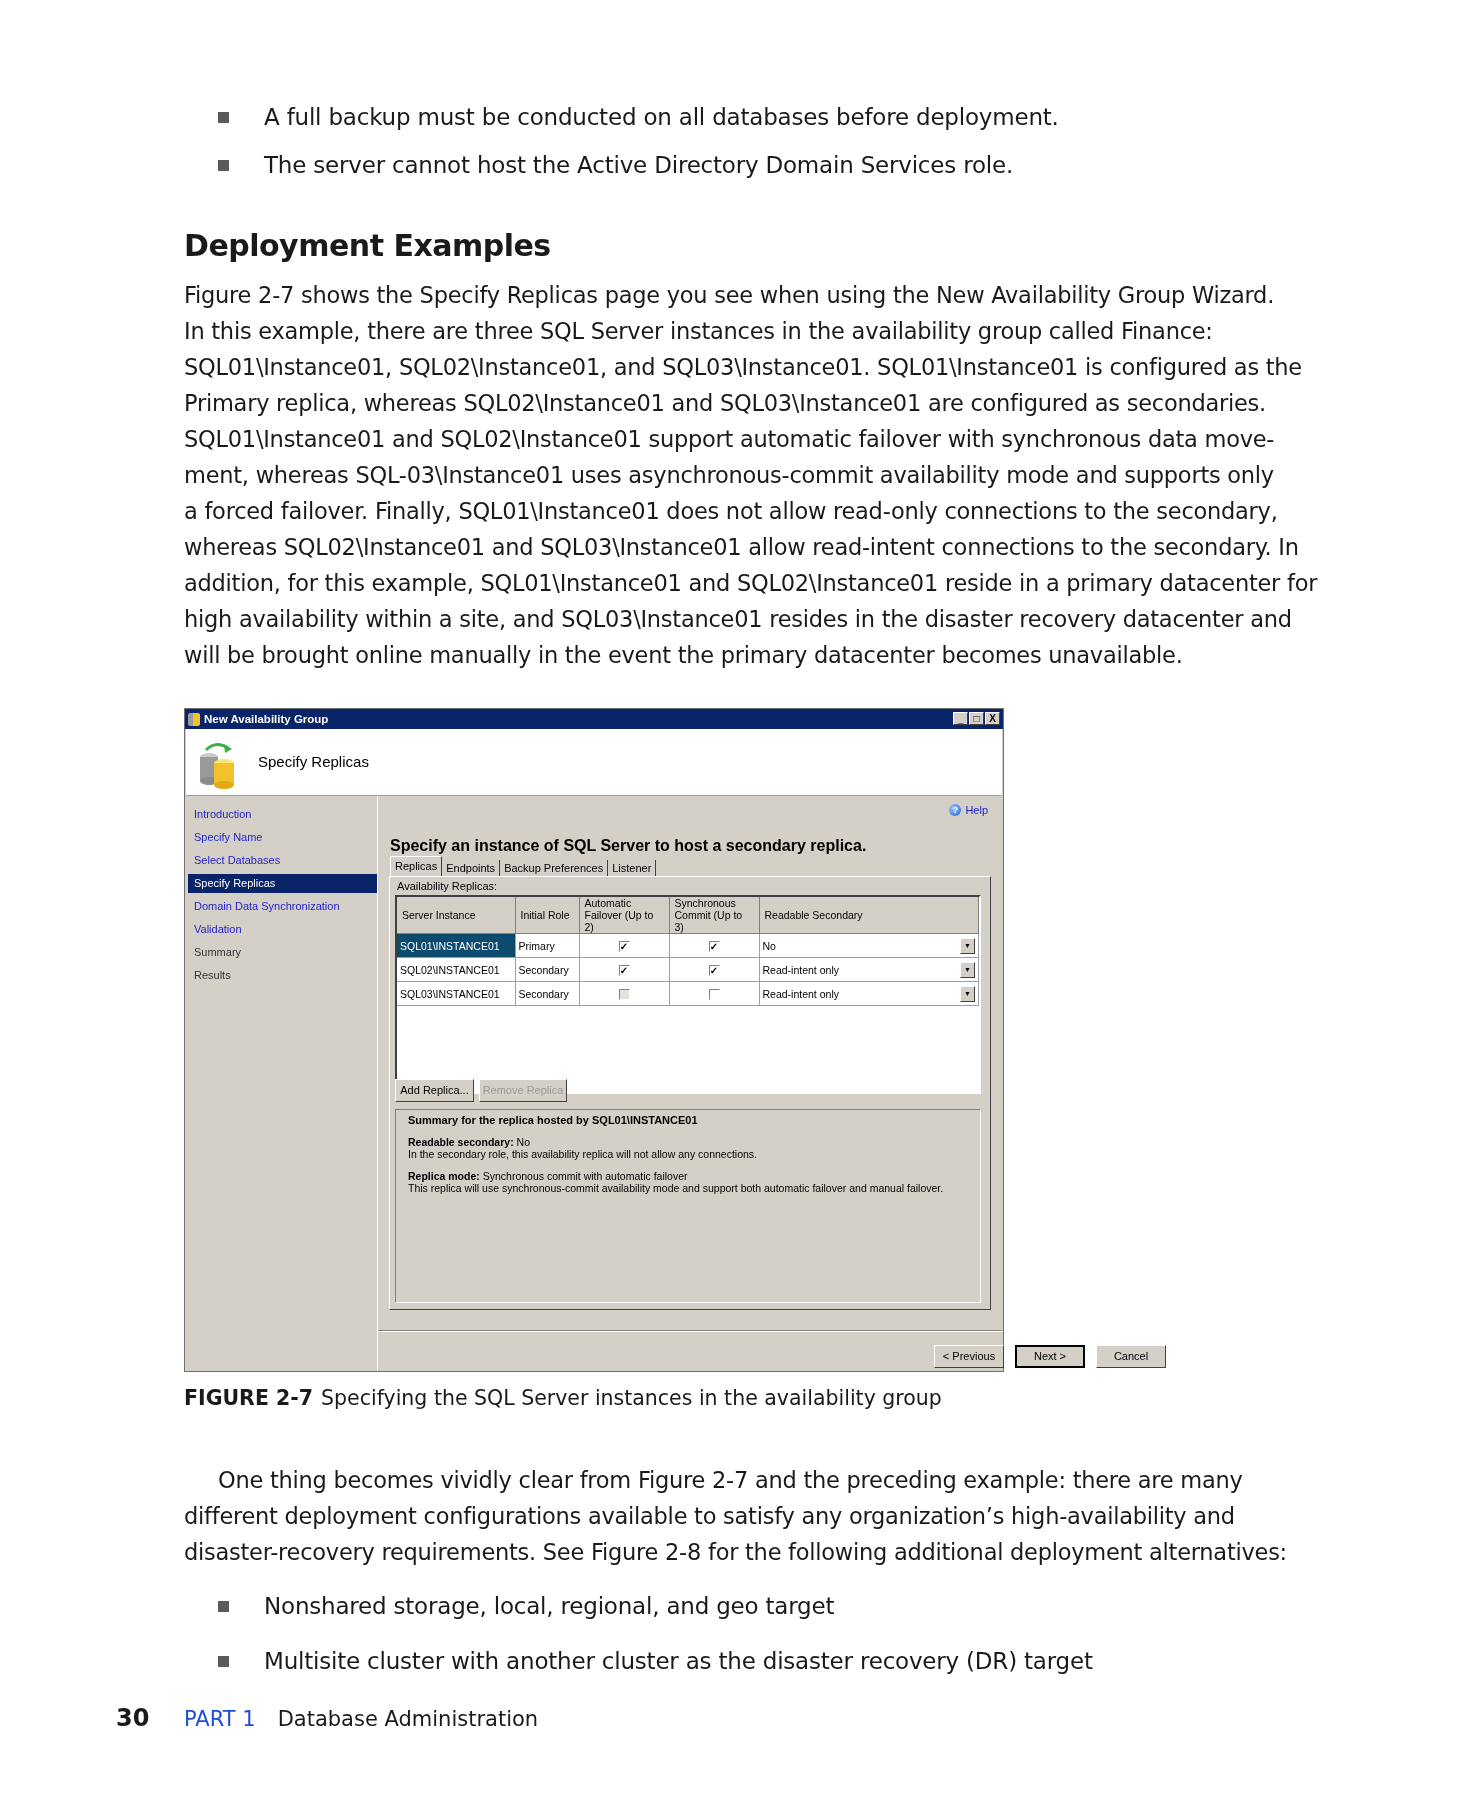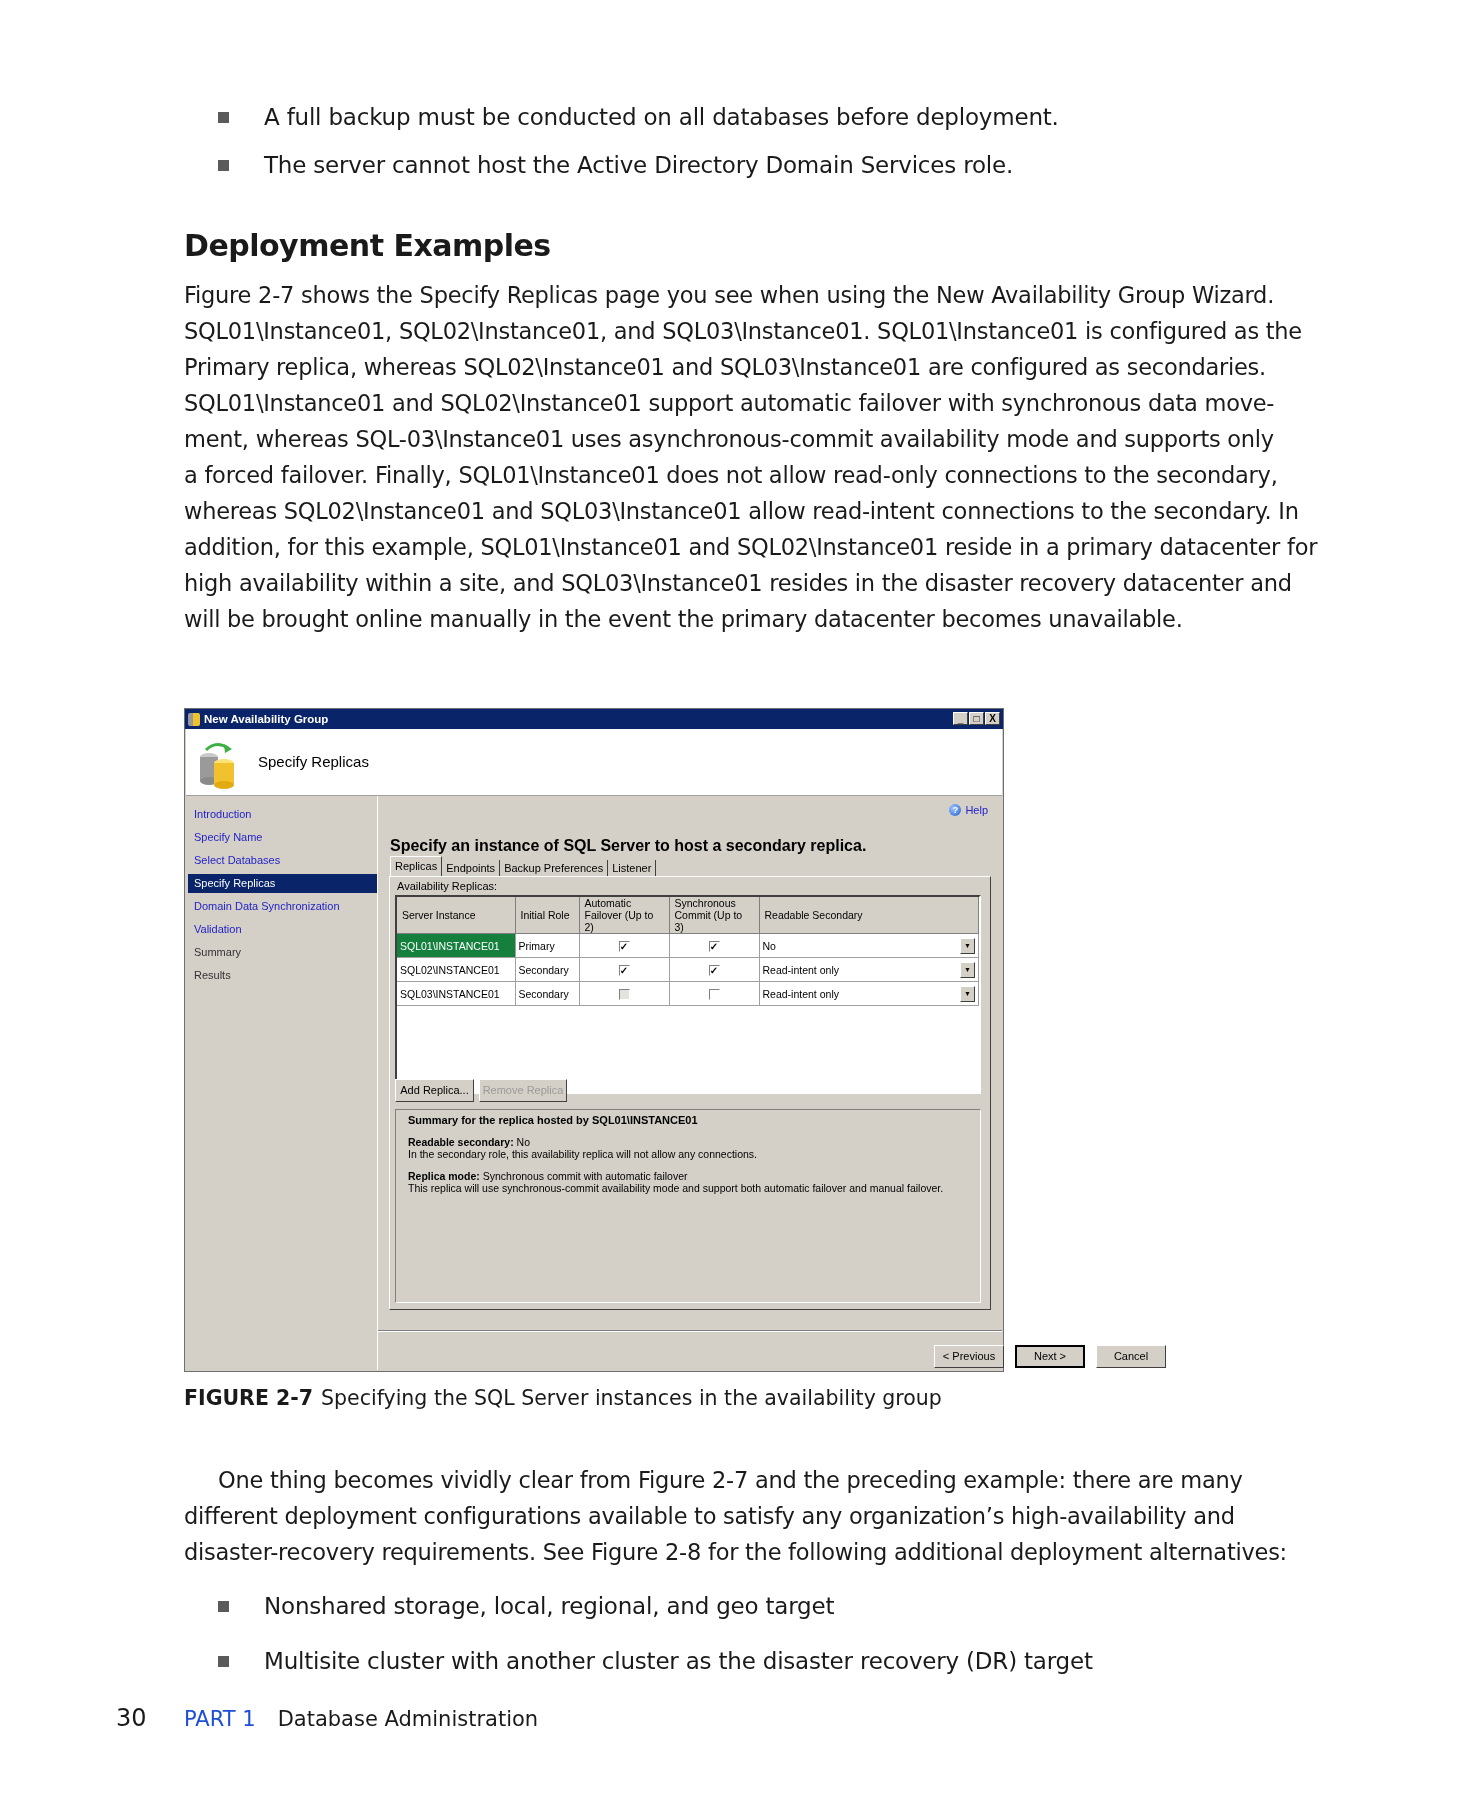--- a/index.html
+++ b/index.html
@@ -8,21 +8,21 @@
   .abs { position:absolute; }
   .bullet-row { position:absolute; left:218px; height:30px; display:flex; align-items:center; }
   .bullet-sq { width:11px; height:11px; background:#5a5a5a; margin-right:35px; }
   .bullet-text { font-size:23px; letter-spacing:-0.2px; white-space:nowrap; }
   .heading { left:184px; top:228px; font-size:30px; font-weight:bold; letter-spacing:-0.5px; }
   .para { left:184px; width:1150px; font-size:22.5px; letter-spacing:-0.25px; }
   .para .line { height:36px; line-height:36px; white-space:nowrap; }
   .caption { left:184px; top:1386px; font-size:20.5px; white-space:nowrap; }
   .caption b { font-weight:bold; margin-right:8px; }
   .footer { top:1704px; left:116px; font-size:21px; white-space:nowrap; display:flex; align-items:baseline; }
-  .footer .pg { font-weight:normal; font-size:24px; width:68px; }
+  .footer .pg { font-weight:bold; font-size:24px; width:68px; }
   .footer .part { color:#1d4ed8; font-weight:normal; margin-right:22px; }
 
   
   .dlg { left:184px; top:708px; width:820px; height:664px; background:#d4d0c8;
          border:1px solid #6f6f6f; box-sizing:border-box; font-family:"Liberation Sans", sans-serif; font-size:11px; color:#000; }
   .titlebar { position:absolute; left:0; top:0; right:0; height:20px; background:#0a246a; color:#fff;
               font-weight:bold; font-size:11.5px; display:flex; align-items:center; }
   .titlebar .ticon { width:12px; height:13px; margin:0 4px 0 3px; background:linear-gradient(90deg,#9a9a9a 0 45%,#f2c22e 45%); border-radius:2px; }
   .winbtns { position:absolute; right:3px; top:3px; display:flex; gap:1px; }
   .winbtn { width:15px; height:13px; background:#d4d0c8; border:1px solid; border-color:#fff #404040 #404040 #fff;
@@ -43,21 +43,21 @@
   .tabs { position:absolute; left:12px; top:62px; height:18px; display:flex; align-items:flex-end; }
   .tab { height:16px; line-height:16px; padding:0 4px; border-right:1px solid #404040; font-size:11px; background:#d4d0c8; cursor:pointer; }
   .tab.active { height:19px; line-height:19px; background:#d4d0c8; border:1px solid #fff; border-right:1px solid #404040; border-bottom:none; position:relative; z-index:2; }
   .tabpanel { position:absolute; left:11px; top:80px; width:602px; height:434px; border:1px solid; border-color:#fff #404040 #404040 #fff; box-sizing:border-box; }
   .avail-label { position:absolute; left:7px; top:3px; font-size:11px; }
   .grid { position:absolute; left:5px; top:18px; width:586px; height:199px; background:#fff; border:2px solid; border-color:#404040 #fff #fff #404040; box-sizing:border-box; }
   .grid table { border-collapse:collapse; table-layout:fixed; width:100%; }
   .grid th { height:30px; background:#d4d0c8; font-weight:normal; text-align:left; font-size:10.5px; line-height:12px; padding:0 5px;
              border-right:1px solid #808080; border-bottom:1px solid #808080; vertical-align:middle; }
   .grid td { height:23px; font-size:10.5px; padding:0 3px; border-right:1px solid #a0a0a0; border-bottom:1px solid #a0a0a0; white-space:nowrap; overflow:hidden; }
-  .grid td.sel { background:#15803d; color:#fff; }
+  .grid td.sel { background:#0c4a6e; color:#fff; }
   .grid td.ctr { text-align:center; }
   .cb { display:inline-block; width:11px; height:11px; border:1px solid; border-color:#808080 #fff #fff #808080; background:#fff;
         box-sizing:border-box; font-size:10px; line-height:9px; text-align:center; font-weight:bold; vertical-align:middle; }
   .cb.disabled { background:#e4e2dc; }
   .dd { display:flex; align-items:center; justify-content:space-between; }
   .dd-btn { width:15px; height:16px; background:#d4d0c8; border:1px solid; border-color:#fff #404040 #404040 #fff; box-sizing:border-box;
             font-size:7px; line-height:14px; text-align:center; }
   .btn { position:absolute; height:23px; background:#d4d0c8; border:1px solid; border-color:#fff #404040 #404040 #fff; box-sizing:border-box;
          font-size:11px; text-align:center; line-height:21px; cursor:pointer; font-family:"Liberation Sans", sans-serif; }
   .btn.disabled { color:#9a9a9a; }
@@ -77,20 +77,21 @@
 </div>
 <div class="bullet-row" style="top:150px;">
   <span class="bullet-sq"></span>
   <span class="bullet-text">The server cannot host the Active Directory Domain Services role.</span>
 </div>
 
 <div class="abs heading">Deployment Examples</div>
 
 <div class="abs para" style="top:277px;">
   <div class="line">Figure 2-7 shows the Specify Replicas page you see when using the New Availability Group Wizard.</div>
+  <div class="line">In this example, there are three SQL Server instances in the availability group called Finance:</div>
   <div class="line">SQL01\Instance01, SQL02\Instance01, and SQL03\Instance01. SQL01\Instance01 is configured as the</div>
   <div class="line">Primary replica, whereas SQL02\Instance01 and SQL03\Instance01 are configured as secondaries.</div>
   <div class="line">SQL01\Instance01 and SQL02\Instance01 support automatic failover with synchronous data move-</div>
   <div class="line">ment, whereas SQL-03\Instance01 uses asynchronous-commit availability mode and supports only</div>
   <div class="line">a forced failover. Finally, SQL01\Instance01 does not allow read-only connections to the secondary,</div>
   <div class="line">whereas SQL02\Instance01 and SQL03\Instance01 allow read-intent connections to the secondary. In</div>
   <div class="line">addition, for this example, SQL01\Instance01 and SQL02\Instance01 reside in a primary datacenter for</div>
   <div class="line">high availability within a site, and SQL03\Instance01 resides in the disaster recovery datacenter and</div>
   <div class="line">will be brought online manually in the event the primary datacenter becomes unavailable.</div>
 </div>

